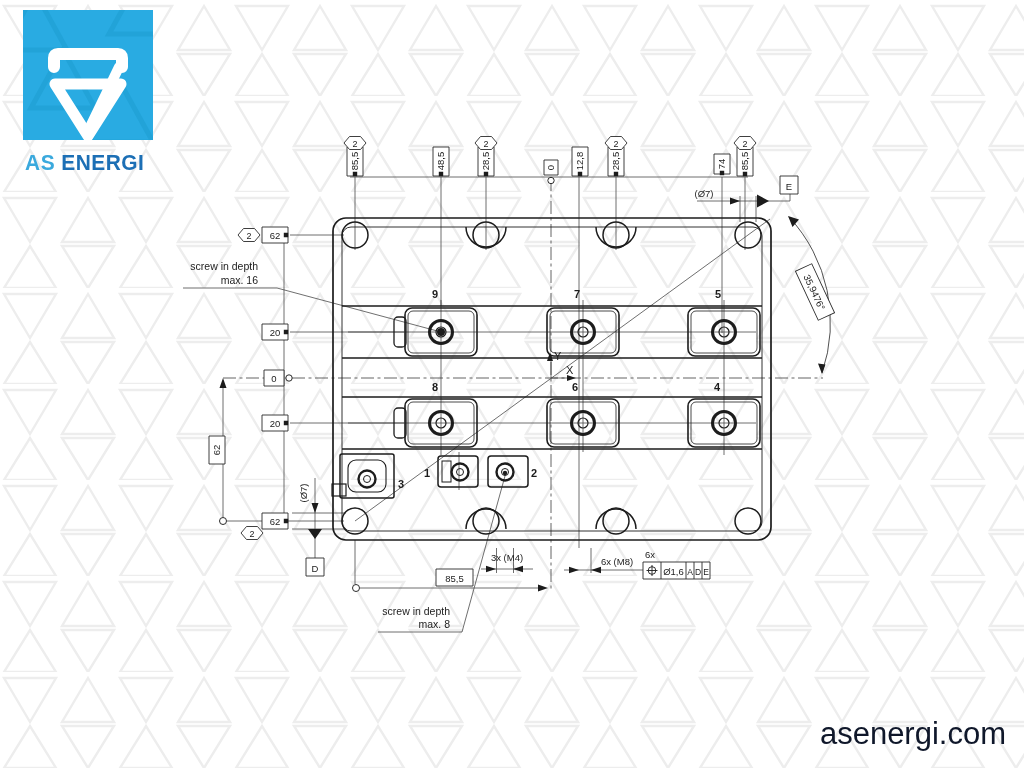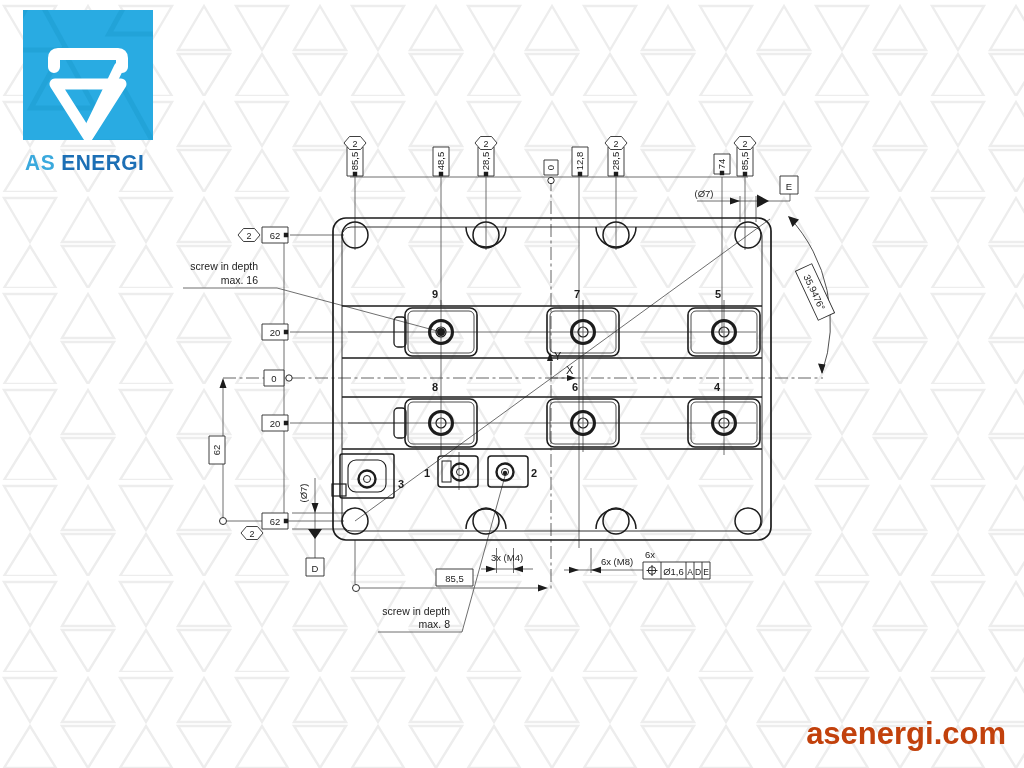--- a/index.html
+++ b/index.html
@@ -4,21 +4,21 @@
 <style>
   html,body{margin:0;padding:0;background:#e8e8e8;}
   .page{position:relative;width:1024px;height:768px;background:#ffffff;overflow:hidden;
         font-family:"Liberation Sans",sans-serif;}
   .layer{position:absolute;left:0;top:0;}
   .logo-block{position:absolute;left:22px;top:10px;width:132px;text-align:center;}
   .wordmark{margin-top:6px;font-weight:bold;font-size:22px;letter-spacing:.5px;white-space:nowrap;
             transform:scaleX(.95);transform-origin:left;}
   .wm-as{color:#3aa9dd;}
   .wm-energi{color:#1c6fb5;}
-  .site-link{position:absolute;right:18px;bottom:16px;font-weight:bold;font-size:31px;color:#c2410c;}
+  .site-link{position:absolute;right:18px;bottom:16px;font-weight:normal;font-size:31px;color:#0f172a;}
   svg text{fill:#1c1c1c;font-family:"Liberation Sans",sans-serif;}
   .dim{font-size:9.5px;}
   .dim-sm{font-size:8.5px;}
   .note{font-size:10.5px;}
   .term{font-size:11px;font-weight:bold;}
 </style>
 </head>
 <body>
 
 <div class="page">

